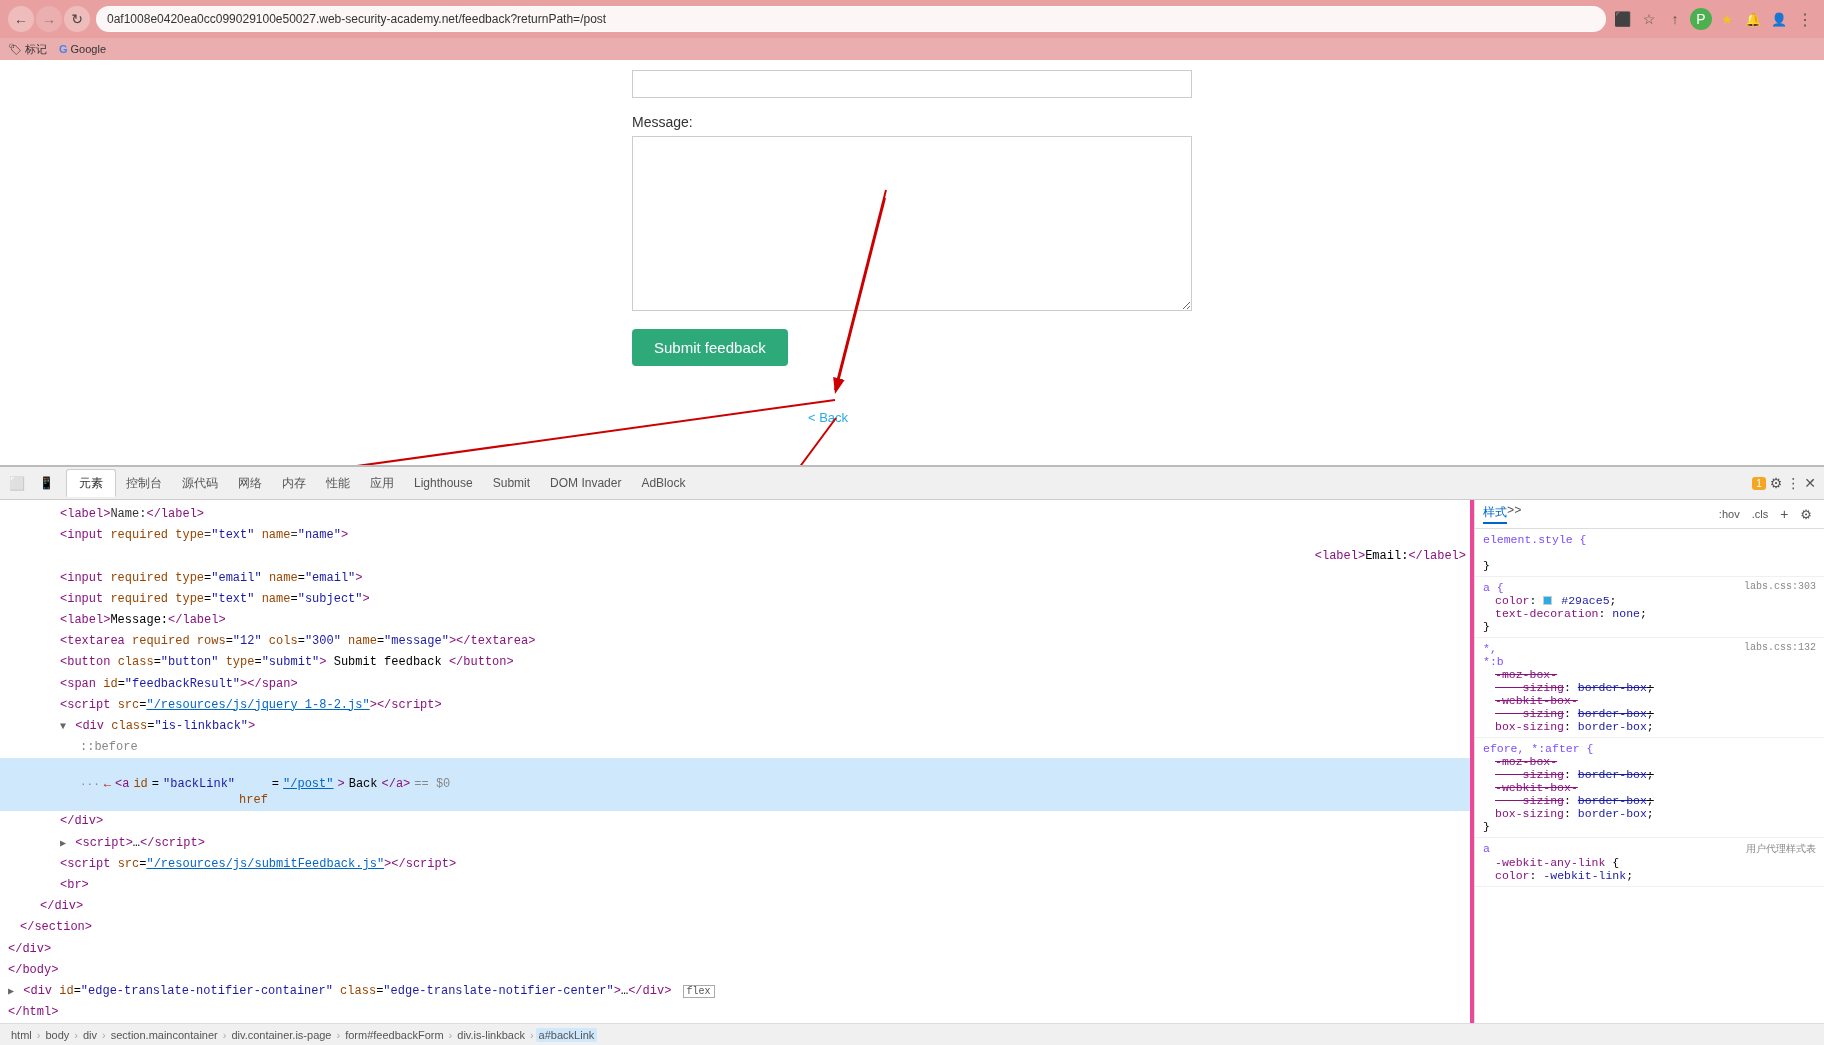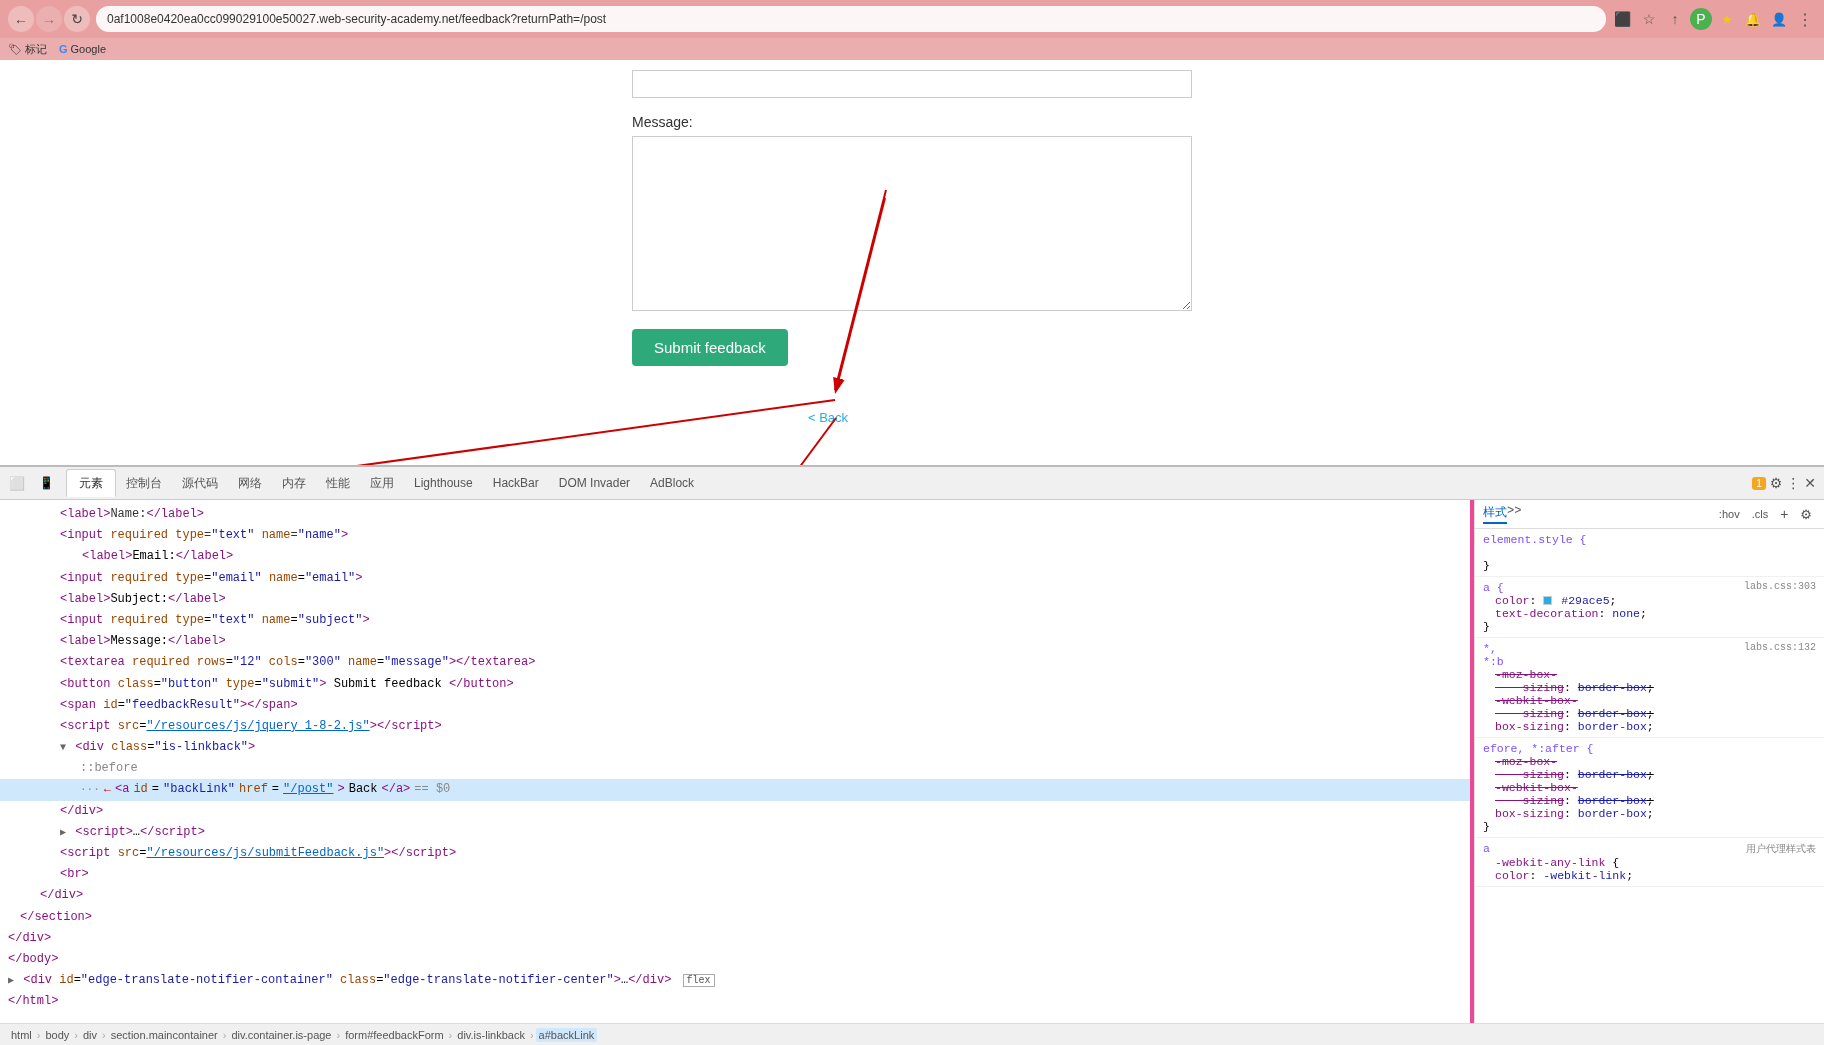--- a/index.html
+++ b/index.html
@@ -85,21 +85,21 @@
       <button style="width:26px;height:26px;border:none;background:transparent;cursor:pointer;font-size:12px;color:#555;margin-right:6px;">📱</button>
 
       <button style="padding:4px 12px;font-size:12px;color:#333;cursor:pointer;border:1px solid #ccc;border-bottom:1px solid #fff;background:#fff;height:28px;border-radius:3px 3px 0 0;font-weight:500;">元素</button>
       <button style="padding:4px 10px;font-size:12px;color:#555;cursor:pointer;border:none;background:transparent;height:28px;">控制台</button>
       <button style="padding:4px 10px;font-size:12px;color:#555;cursor:pointer;border:none;background:transparent;height:28px;">源代码</button>
       <button style="padding:4px 10px;font-size:12px;color:#555;cursor:pointer;border:none;background:transparent;height:28px;">网络</button>
       <button style="padding:4px 10px;font-size:12px;color:#555;cursor:pointer;border:none;background:transparent;height:28px;">内存</button>
       <button style="padding:4px 10px;font-size:12px;color:#555;cursor:pointer;border:none;background:transparent;height:28px;">性能</button>
       <button style="padding:4px 10px;font-size:12px;color:#555;cursor:pointer;border:none;background:transparent;height:28px;">应用</button>
       <button style="padding:4px 10px;font-size:12px;color:#555;cursor:pointer;border:none;background:transparent;height:28px;">Lighthouse</button>
-      <button style="padding:4px 10px;font-size:12px;color:#555;cursor:pointer;border:none;background:transparent;height:28px;">HackBar</button>
+      <button style="padding:4px 10px;font-size:12px;color:#555;cursor:pointer;border:none;background:transparent;height:28px;">Submit</button>
       <button style="padding:4px 10px;font-size:12px;color:#555;cursor:pointer;border:none;background:transparent;height:28px;">DOM Invader</button>
       <button style="padding:4px 10px;font-size:12px;color:#555;cursor:pointer;border:none;background:transparent;height:28px;">AdBlock</button>
 
       <div style="flex:1;"></div>
       <div style="display:flex;gap:4px;align-items:center;padding-right:4px;">
         <span style="background:#f5a623;color:white;border-radius:3px;font-size:10px;padding:1px 4px;">1</span>
         <button style="border:none;background:transparent;cursor:pointer;font-size:14px;color:#555;">⚙</button>
         <button style="border:none;background:transparent;cursor:pointer;font-size:14px;color:#555;">⋮</button>
         <button style="border:none;background:transparent;cursor:pointer;font-size:14px;color:#555;">✕</button>
       </div>
@@ -108,28 +108,25 @@
     <div style="display:flex;flex:1;overflow:hidden;">
 
       <div style="flex:1;overflow-y:auto;background:#fff;font-family:Liberation Mono, monospace;font-size:12px;padding:4px 0;border-right:4px solid #ec4899;line-height:1.6;">
 
         <div style="padding:1px 4px 1px 60px;white-space:nowrap;color:#333;">
           <span style="color:#881280;">&lt;label&gt;</span><span>Name:</span><span style="color:#881280;">&lt;/label&gt;</span>
         </div>
         <div style="padding:1px 4px 1px 60px;white-space:nowrap;color:#333;">
           <span style="color:#881280;">&lt;input</span> <span style="color:#994500;">required</span> <span style="color:#994500;">type</span><span>=</span><span style="color:#1a1aa6;">"text"</span> <span style="color:#994500;">name</span><span>=</span><span style="color:#1a1aa6;">"name"</span><span style="color:#881280;">&gt;</span>
         </div>
-        <div style="padding:1px 4px 1px 82px;white-space:nowrap;">
+        <div style="padding:1px 4px 1px 82px;white-space:nowrap;text-align:right;">
           <span style="color:#881280;">&lt;label&gt;</span><span>Email:</span><span style="color:#881280;">&lt;/label&gt;</span>
         </div>
         <div style="padding:1px 4px 1px 60px;white-space:nowrap;">
           <span style="color:#881280;">&lt;input</span> <span style="color:#994500;">required</span> <span style="color:#994500;">type</span><span>=</span><span style="color:#1a1aa6;">"email"</span> <span style="color:#994500;">name</span><span>=</span><span style="color:#1a1aa6;">"email"</span><span style="color:#881280;">&gt;</span>
-        </div>
-        <div style="padding:1px 4px 1px 60px;white-space:nowrap;">
-          <span style="color:#881280;">&lt;label&gt;</span><span>Subject:</span><span style="color:#881280;">&lt;/label&gt;</span>
         </div>
         <div style="padding:1px 4px 1px 60px;white-space:nowrap;">
           <span style="color:#881280;">&lt;input</span> <span style="color:#994500;">required</span> <span style="color:#994500;">type</span><span>=</span><span style="color:#1a1aa6;">"text"</span> <span style="color:#994500;">name</span><span>=</span><span style="color:#1a1aa6;">"subject"</span><span style="color:#881280;">&gt;</span>
         </div>
         <div style="padding:1px 4px 1px 60px;white-space:nowrap;">
           <span style="color:#881280;">&lt;label&gt;</span><span>Message:</span><span style="color:#881280;">&lt;/label&gt;</span>
         </div>
         <div style="padding:1px 4px 1px 60px;white-space:nowrap;">
           <span style="color:#881280;">&lt;textarea</span> <span style="color:#994500;">required</span> <span style="color:#994500;">rows</span><span>=</span><span style="color:#1a1aa6;">"12"</span> <span style="color:#994500;">cols</span><span>=</span><span style="color:#1a1aa6;">"300"</span> <span style="color:#994500;">name</span><span>=</span><span style="color:#1a1aa6;">"message"</span><span style="color:#881280;">&gt;&lt;/textarea&gt;</span>
         </div>
@@ -149,21 +146,21 @@
         <div style="padding:1px 4px 1px 80px;white-space:nowrap;color:#888;">
           ::before
         </div>
         <div style="padding:1px 4px 1px 80px;white-space:nowrap;background:#cfe8fc;display:flex;align-items:center;gap:4px;">
           <span style="color:#888;font-size:11px;">···</span>
           <span style="color:#cc0000;font-size:12px;">←</span>
           <span style="color:#881280;">&lt;a</span> 
             <span style="color:#994500;">id</span>
             <span>=</span>
             <span style="color:#1a1aa6;">"backLink"</span> 
-            <span style="color:#994500;">href</span>
+            <span style="color:#994500;margin-top:32px;">href</span>
             <span>=</span>
             <span style="color:#0066cc;text-decoration:underline;">"/post"</span>
             <span style="color:#881280;">&gt;</span>
             <span>Back</span>
             <span style="color:#881280;">&lt;/a&gt;</span>
             <span style="color:#888;"> == $0</span>
         </div>
         <div style="padding:1px 4px 1px 60px;white-space:nowrap;">
           <span style="color:#881280;">&lt;/div&gt;</span>
         </div>

